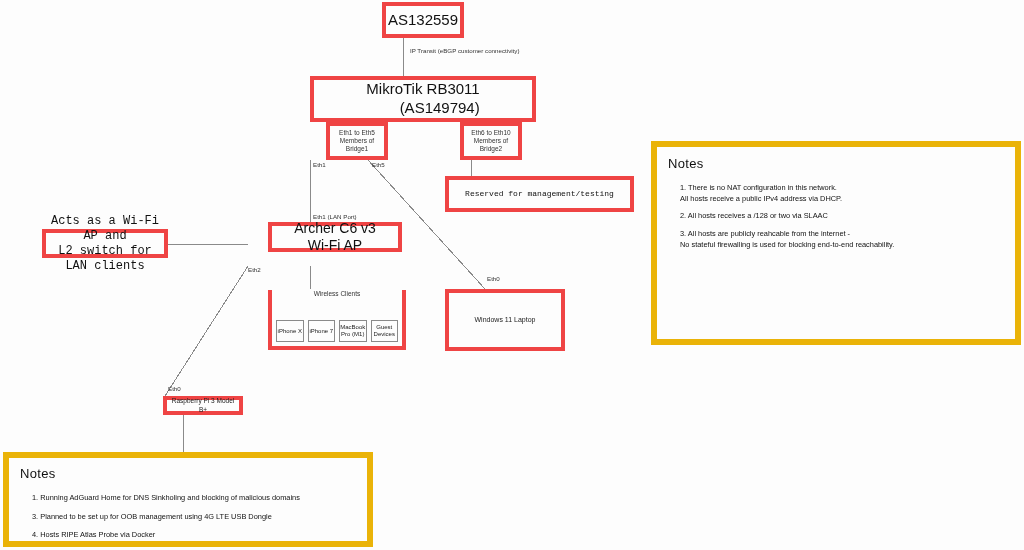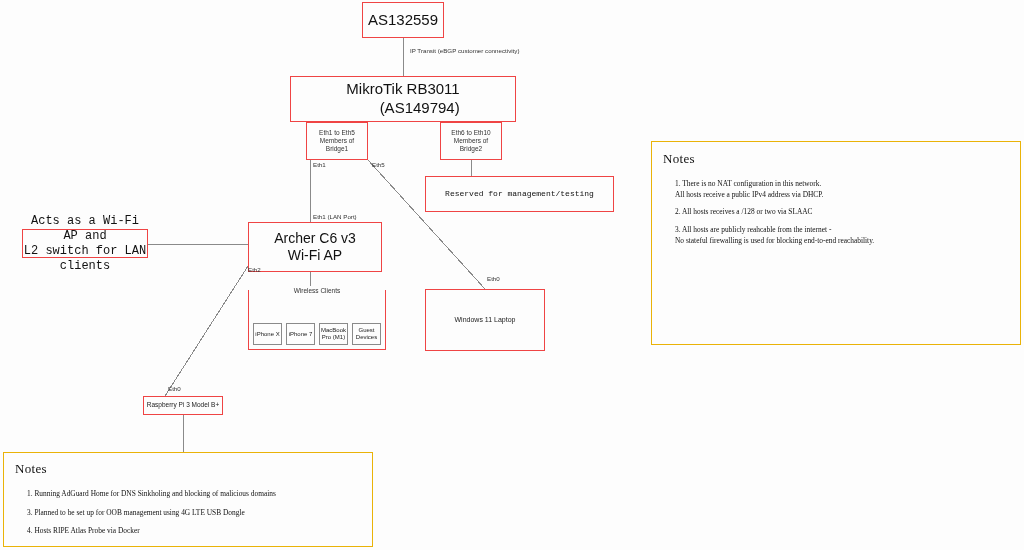--- a/index.html
+++ b/index.html
@@ -25,27 +25,28 @@
   svg.wires {
     position: absolute;
     left: 0; top: 0;
     width: 1024px;
     height: 550px;
     pointer-events: none;
   }
   .node {
     position: absolute;
     box-sizing: border-box;
-    border: 1px solid #ef4444;
+    border: 4px solid #ef4444;
     background: #fdfdfd;
     display: flex;
     align-items: center;
     justify-content: center;
     text-align: center;
     line-height: 1.25;
+    margin-left: 20px;
   }
   .node-title {
     white-space: pre-line;
   }
 
   
   #as-upstream {
     left: 362px; top: 2px; width: 82px; height: 36px;
     font-size: 15px;
   }
@@ -63,21 +64,21 @@
     left: 440px; top: 122px; width: 62px; height: 38px;
     font-size: 6.5px;
     color: #333;
   }
   #mgmt {
     left: 425px; top: 176px; width: 189px; height: 36px;
     font-family: "Liberation Mono", monospace;
     font-size: 8px;
   }
   #archer {
-    left: 248px; top: 222px; width: 134px; height: 50px;
+    left: 248px; top: 222px; width: 134px; height: 30px;
     font-size: 14px;
   }
   #ap-note {
     left: 22px; top: 229px; width: 126px; height: 29px;
     font-family: "Liberation Mono", monospace;
     font-size: 12px;
     justify-content: center;
   }
   #wifi-clients {
     left: 248px; top: 290px; width: 138px; height: 60px;
@@ -122,23 +123,23 @@
   #rpi {
     left: 143px; top: 396px; width: 80px; height: 19px;
     font-size: 6.5px;
     color: #222;
   }
 
   
   .notes-box {
     position: absolute;
     box-sizing: border-box;
-    border: 1px solid #eab308;
-    background: #fdfdfd;
-    font-family: Liberation Serif, serif;
+    border: 6px solid #eab308;
+    background: #fdfdfd;
+    font-family: Liberation Sans, sans-serif;
   }
   #notes-right {
     left: 651px; top: 141px; width: 370px; height: 204px;
     padding: 9px 11px;
   }
   #notes-bottom {
     left: 3px; top: 452px; width: 370px; height: 95px;
     padding: 8px 11px;
   }
   .notes-heading {

